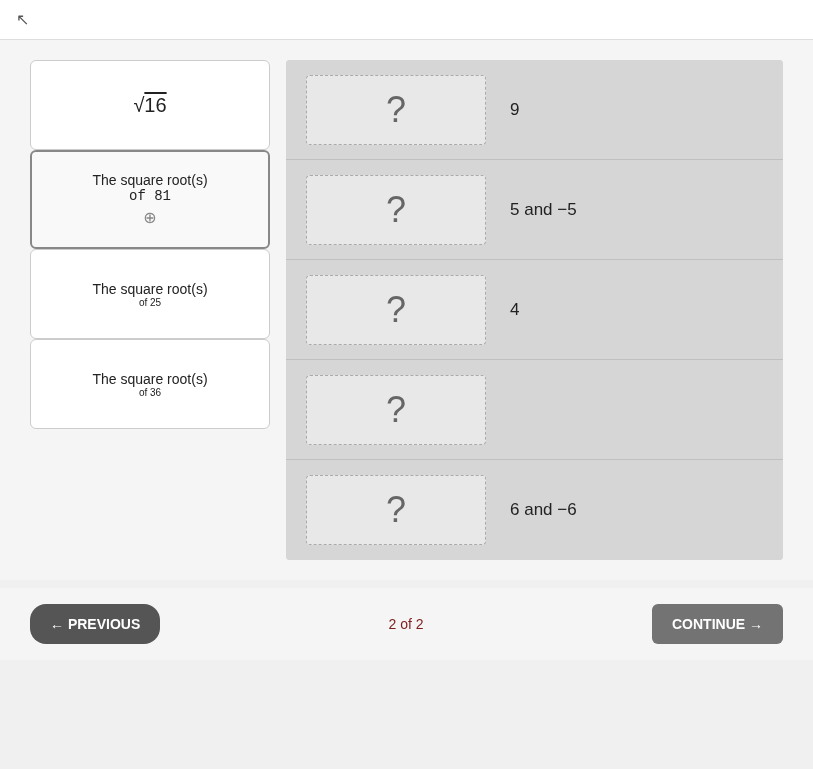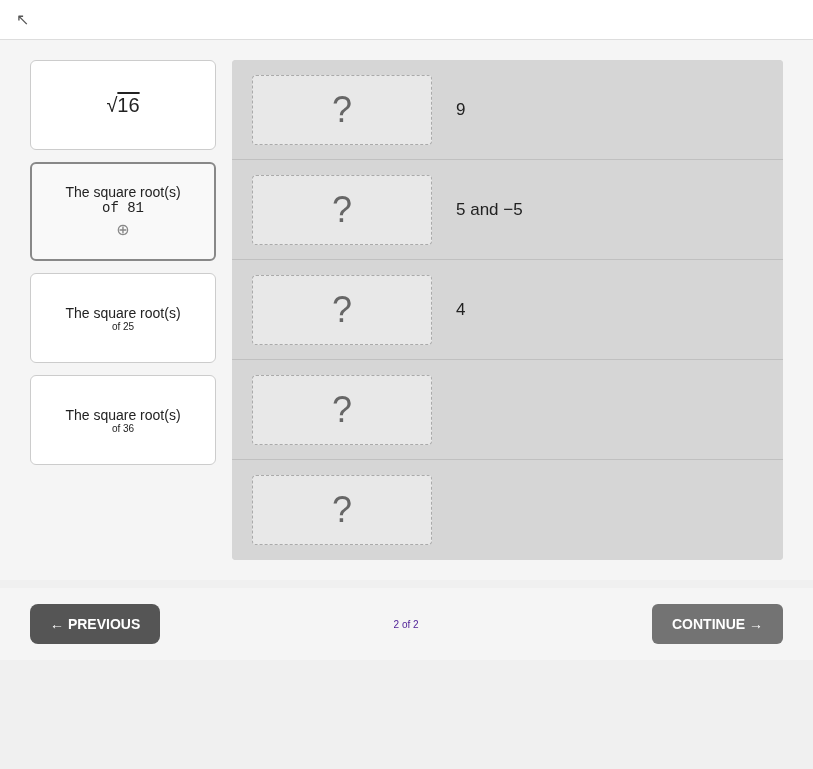--- a/index.html
+++ b/index.html
@@ -37,22 +37,22 @@
 
     .content-area {
       display: flex;
       gap: 16px;
     }
 
     
     .left-column {
       display: flex;
       flex-direction: column;
-      gap: 12px;
-      width: 186px;
+      gap: 0;
+      width: 240px;
       flex-shrink: 0;
     }
 
     .left-tile {
       background: #fff;
       border: 1px solid #ccc;
       border-radius: 6px;
       padding: 20px 10px;
       text-align: center;
       font-size: 15px;
@@ -121,33 +121,33 @@
       justify-content: space-between;
       padding: 16px 30px;
       background: #f5f5f5;
       margin-top: 8px;
     }
 
     .prev-button {
       background: #555;
       color: #fff;
       border: none;
-      border-radius: 8px;
+      border-radius: 16px;
       padding: 12px 20px;
       font-size: 14px;
       font-weight: bold;
       cursor: pointer;
       display: flex;
       align-items: center;
       gap: 6px;
     }
 
     .page-indicator {
-      font-size: 10px;
-      color: #4c1d95;
+      font-size: 14px;
+      color: #7f1d1d;
     }
 
     .continue-button {
       background: #737373;
       color: #fff;
       border: none;
       border-radius: 6px;
       padding: 12px 20px;
       font-size: 14px;
       font-weight: bold;
@@ -226,20 +226,21 @@
       <div class="match-row">
         <div class="drop-zone">
           <span>?</span>
         </div>
       </div>
 
       <div class="match-row">
         <div class="drop-zone">
           <span>?</span>
         </div>
+        <span class="answer-text">6 and −6</span>
       </div>
 
     </div>
   </div>
 </div>
 
 <div class="bottom-bar">
   <button class="prev-button">
     <span>← PREVIOUS</span>
   </button>

